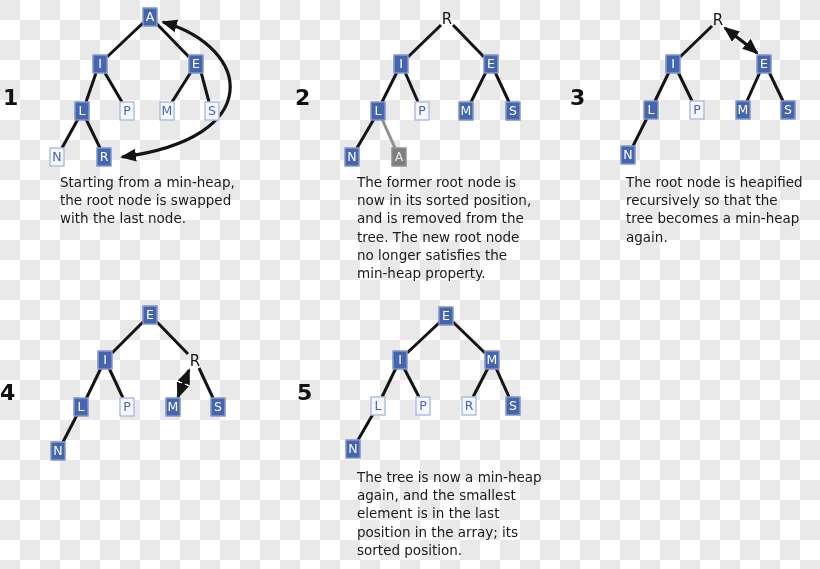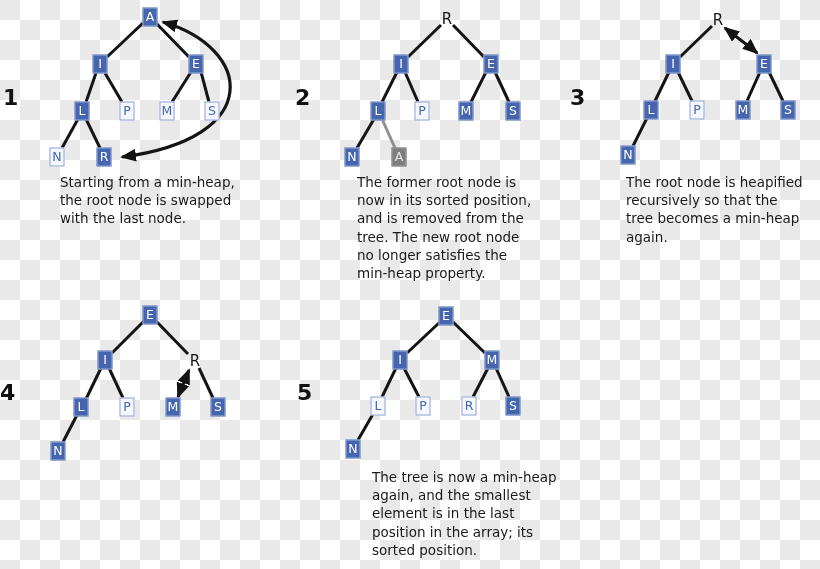--- a/index.html
+++ b/index.html
@@ -157,19 +157,19 @@
   <div class="caption" style="left:357px;top:173px;width:215px">The former root node is
 now in its sorted position,
 and is removed from the
 tree. The new root node
 no longer satisfies the
 min-heap property.</div>
   <div class="caption" style="left:626px;top:173px;width:200px">The root node is heapified
 recursively so that the
 tree becomes a min-heap
 again.</div>
-  <div class="caption" style="left:372px;top:468px;width:215px">The tree is now a min-heap
+  <div class="caption" style="left:357px;top:468px;width:215px">The tree is now a min-heap
 again, and the smallest
 element is in the last
 position in the array; its
 sorted position.</div>
 
 </div>
 
 </body></html>

